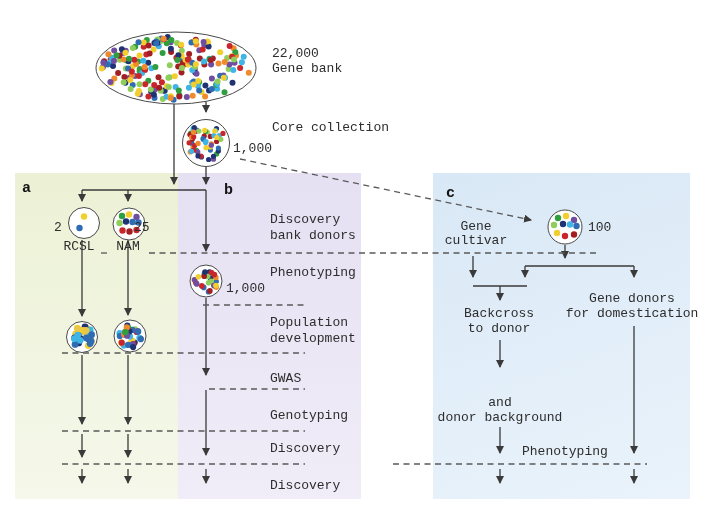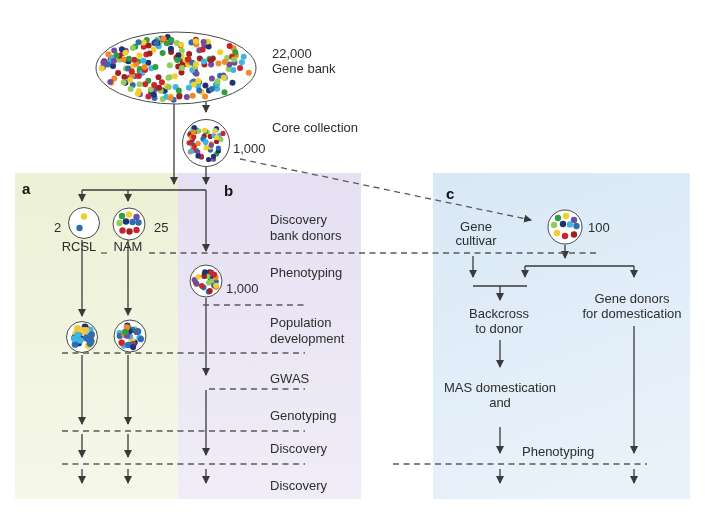--- a/index.html
+++ b/index.html
@@ -7,21 +7,21 @@
     position:relative;width:705px;height:529px;background:#fff;overflow:hidden;
     font-family:"Liberation Sans",sans-serif;font-size:13px;color:var(--text,#2d2d2d);
   }
   .panel{position:absolute;top:173px;height:326px;}
   .panel-a{left:15px;width:163px;}
   .panel-b{left:178px;width:183px;}
   .panel-c{left:433px;width:257px;}
   #diagram-svg{position:absolute;left:0;top:0;}
   .ln{stroke:var(--line,#3a3a3a);stroke-width:1.3;fill:none;}
   .dl{stroke:var(--dash,#5a5a5a);stroke-width:1.3;fill:none;stroke-dasharray:6 4.5;}
-  .txt{position:absolute;line-height:15px;white-space:nowrap;}
+  .txt{position:absolute;line-height:15px;white-space:nowrap;font-family:Liberation Mono, monospace;}
   .ctr{transform:translateX(-50%);}
   .letter{font-weight:bold;font-size:15px;color:#141414;}
 </style>
 </head>
 <body>
 
 <div id="canvas">
 
   <div class="panel panel-a" style="background: linear-gradient(rgb(236, 241, 213), rgb(245, 248, 234));"></div>
   <div class="panel panel-b" style="background: linear-gradient(rgb(229, 224, 242), rgb(240, 237, 248));"></div>
@@ -487,21 +487,21 @@
   <div class="txt" style="left:272px;top:46px">22,000</div>
   <div class="txt" style="left:272px;top:61px">Gene bank</div>
   <div class="txt" style="left:272px;top:120px">Core collection</div>
   <div class="txt" style="left:233px;top:141px">1,000</div>
 
   <div class="txt letter" style="left:22px;top:181px">a</div>
   <div class="txt letter" style="left:224px;top:183px">b</div>
   <div class="txt letter" style="left:446px;top:186px">c</div>
 
   <div class="txt" style="left:54px;top:220px">2</div>
-  <div class="txt" style="left:154px;top:220px">25</div>
+  <div class="txt" style="left:134px;top:220px">25</div>
   <div class="txt ctr" style="left:79px;top:239px">RCSL</div>
   <div class="txt ctr" style="left:128px;top:239px">NAM</div>
 
   <div class="txt" style="left:270px;top:212px">Discovery</div>
   <div class="txt" style="left:270px;top:228px">bank donors</div>
   <div class="txt" style="left:270px;top:265px">Phenotyping</div>
   <div class="txt" style="left:226px;top:281px">1,000</div>
   <div class="txt" style="left:270px;top:315px">Population</div>
   <div class="txt" style="left:270px;top:331px">development</div>
   <div class="txt" style="left:270px;top:371px">GWAS</div>
@@ -509,17 +509,17 @@
   <div class="txt" style="left:270px;top:441px">Discovery</div>
   <div class="txt" style="left:270px;top:478px">Discovery</div>
 
   <div class="txt ctr" style="left:476px;top:219px">Gene</div>
   <div class="txt ctr" style="left:476px;top:233px">cultivar</div>
   <div class="txt" style="left:588px;top:220px">100</div>
   <div class="txt ctr" style="left:499px;top:306px">Backcross</div>
   <div class="txt ctr" style="left:499px;top:321px">to donor</div>
   <div class="txt ctr" style="left:632px;top:291px">Gene donors</div>
   <div class="txt ctr" style="left:632px;top:306px">for domestication</div>
-  <div class="txt ctr" style="left:500px;top:380px">MAS domestication</div>
   <div class="txt ctr" style="left:500px;top:395px">and</div>
+  <div class="txt ctr" style="left:500px;top:410px">donor background</div>
   <div class="txt" style="left:522px;top:444px">Phenotyping</div>
 
 </div>
 
 </body></html>

